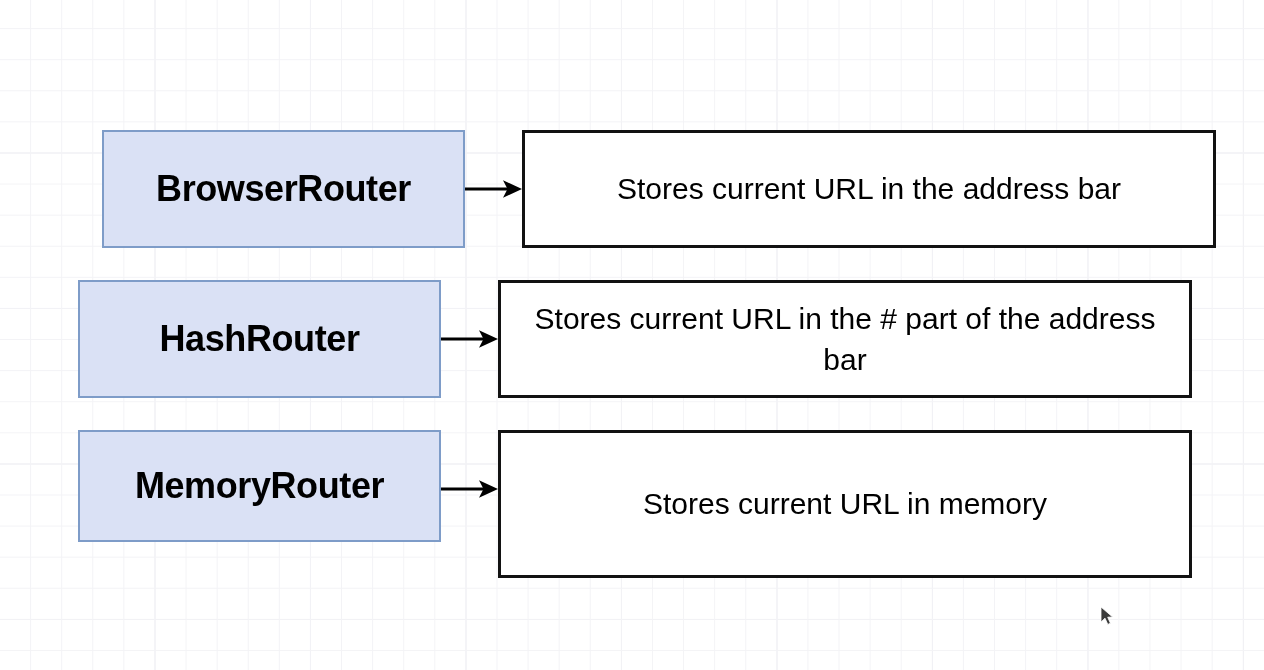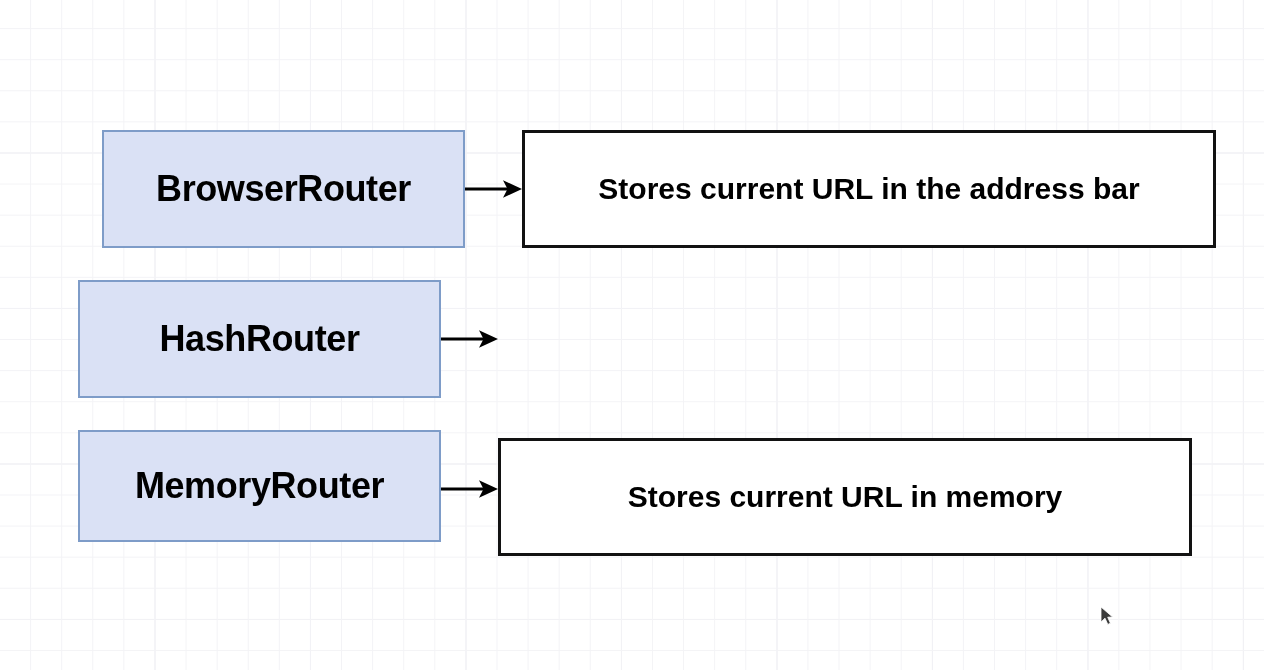--- a/index.html
+++ b/index.html
@@ -65,21 +65,20 @@
     color: #000000;
     font-weight: normal;
     font-size: 30px;
     line-height: 1.38;
     padding: 0 26px;
   }
 
   .node-right .txt {
     display: block;
     width: 100%;
-    font-weight: bold;
   }
 
   .connector {
     position: absolute;
     left: 441px;
     width: 60px;
     height: 24px;
     pointer-events: none;
   }
 
@@ -118,35 +117,38 @@
       <span>HashRouter</span>
     </div>
 
     <div class="connector" style="top:47px;">
       <svg width="60" height="24" viewBox="0 0 60 24" xmlns="http://www.w3.org/2000/svg">
         <line x1="0" y1="12" x2="44" y2="12" stroke="#000000" stroke-width="3"></line>
         <path d="M 57 12 L 38 3.2 L 42.5 12 L 38 20.8 Z" fill="#000000"></path>
       </svg>
     </div>
 
+    <div class="node node-right" style="top:0;height:118px;">
+      <span class="txt">Stores current URL in the # part of the address bar</span>
+    </div>
   </div>
 
   <div class="row" style="top:430px;height:118px;">
     <div class="node node-left" style="top:0;height:112px;">
       <span>MemoryRouter</span>
     </div>
 
     <div class="connector" style="top:47px;">
       <svg width="60" height="24" viewBox="0 0 60 24" xmlns="http://www.w3.org/2000/svg">
         <line x1="0" y1="12" x2="44" y2="12" stroke="#000000" stroke-width="3"></line>
         <path d="M 57 12 L 38 3.2 L 42.5 12 L 38 20.8 Z" fill="#000000"></path>
       </svg>
     </div>
 
-    <div class="node node-right" style="top:8px;height:118px;">
+    <div class="node node-right" style="top:0;height:148px;">
       <span class="txt">Stores current URL in memory</span>
     </div>
   </div>
 
   <div class="cursor" style="left: 1100px; top: 606px;">
     <svg width="16" height="22" viewBox="0 0 16 22" xmlns="http://www.w3.org/2000/svg">
       <path d="M 1 1 L 1 16 L 5 12.2 L 7.8 18.4 L 10.4 17.2 L 7.7 11.2 L 12.6 11 Z" fill="#3a3a3a" stroke="#ffffff" stroke-width="0.8"></path>
     </svg>
   </div>
 

